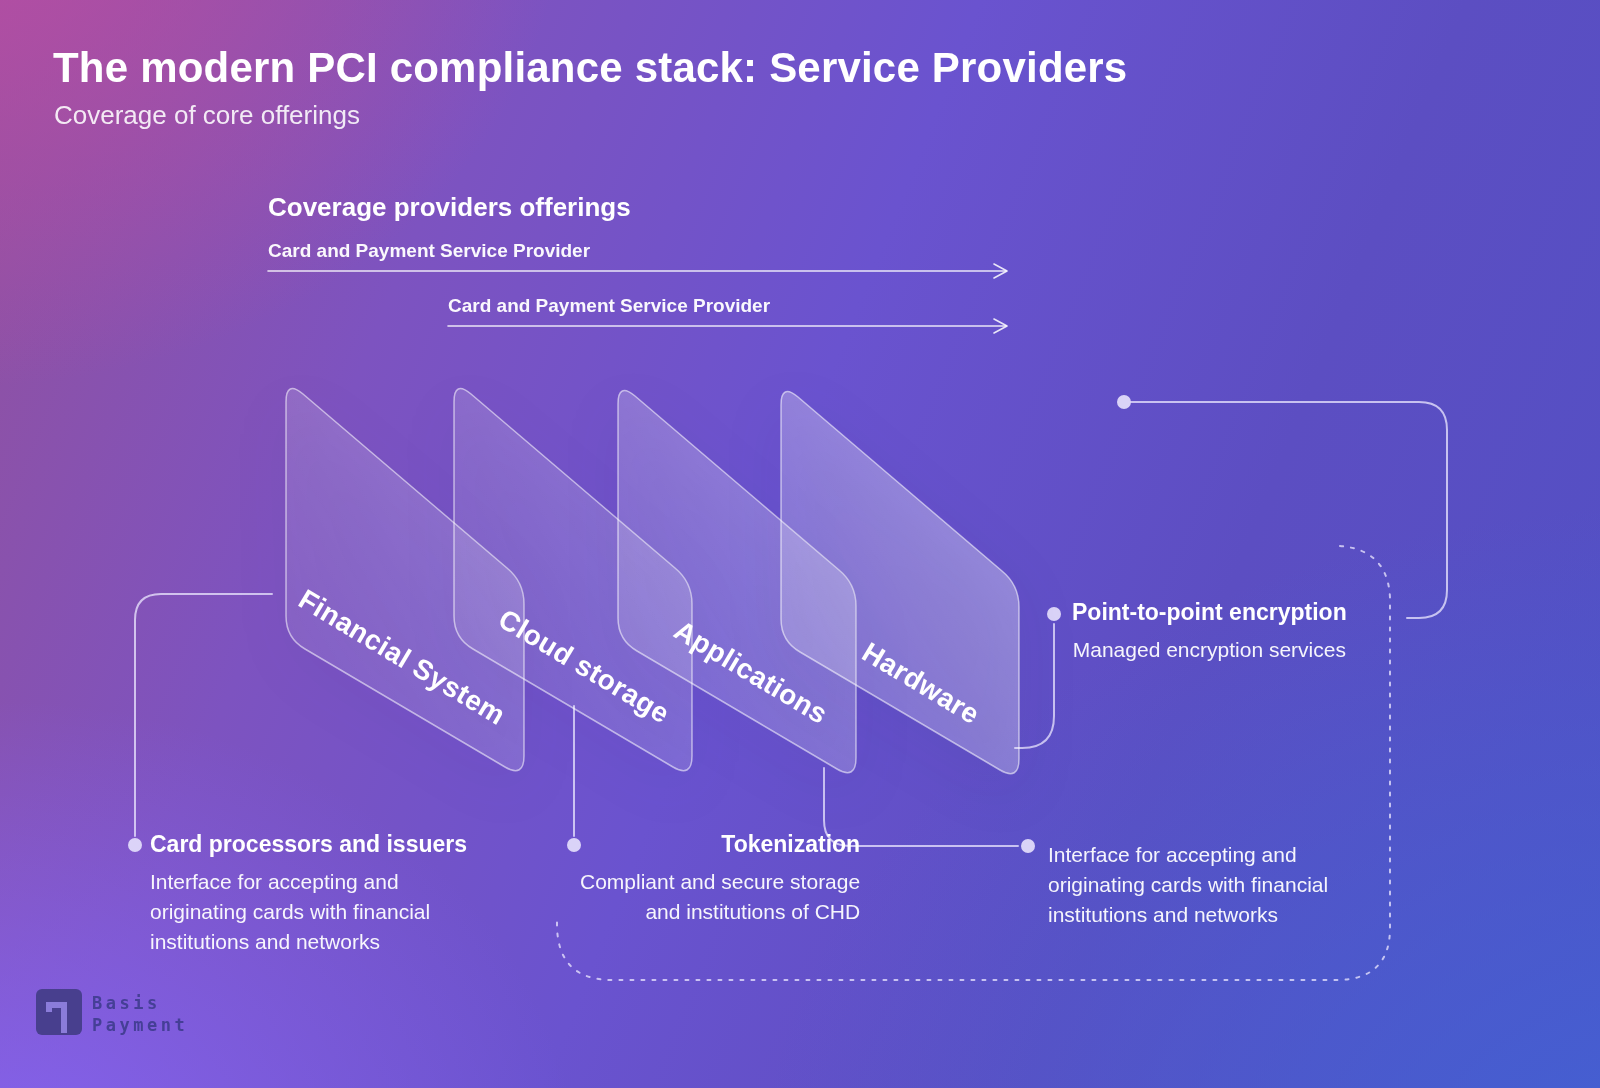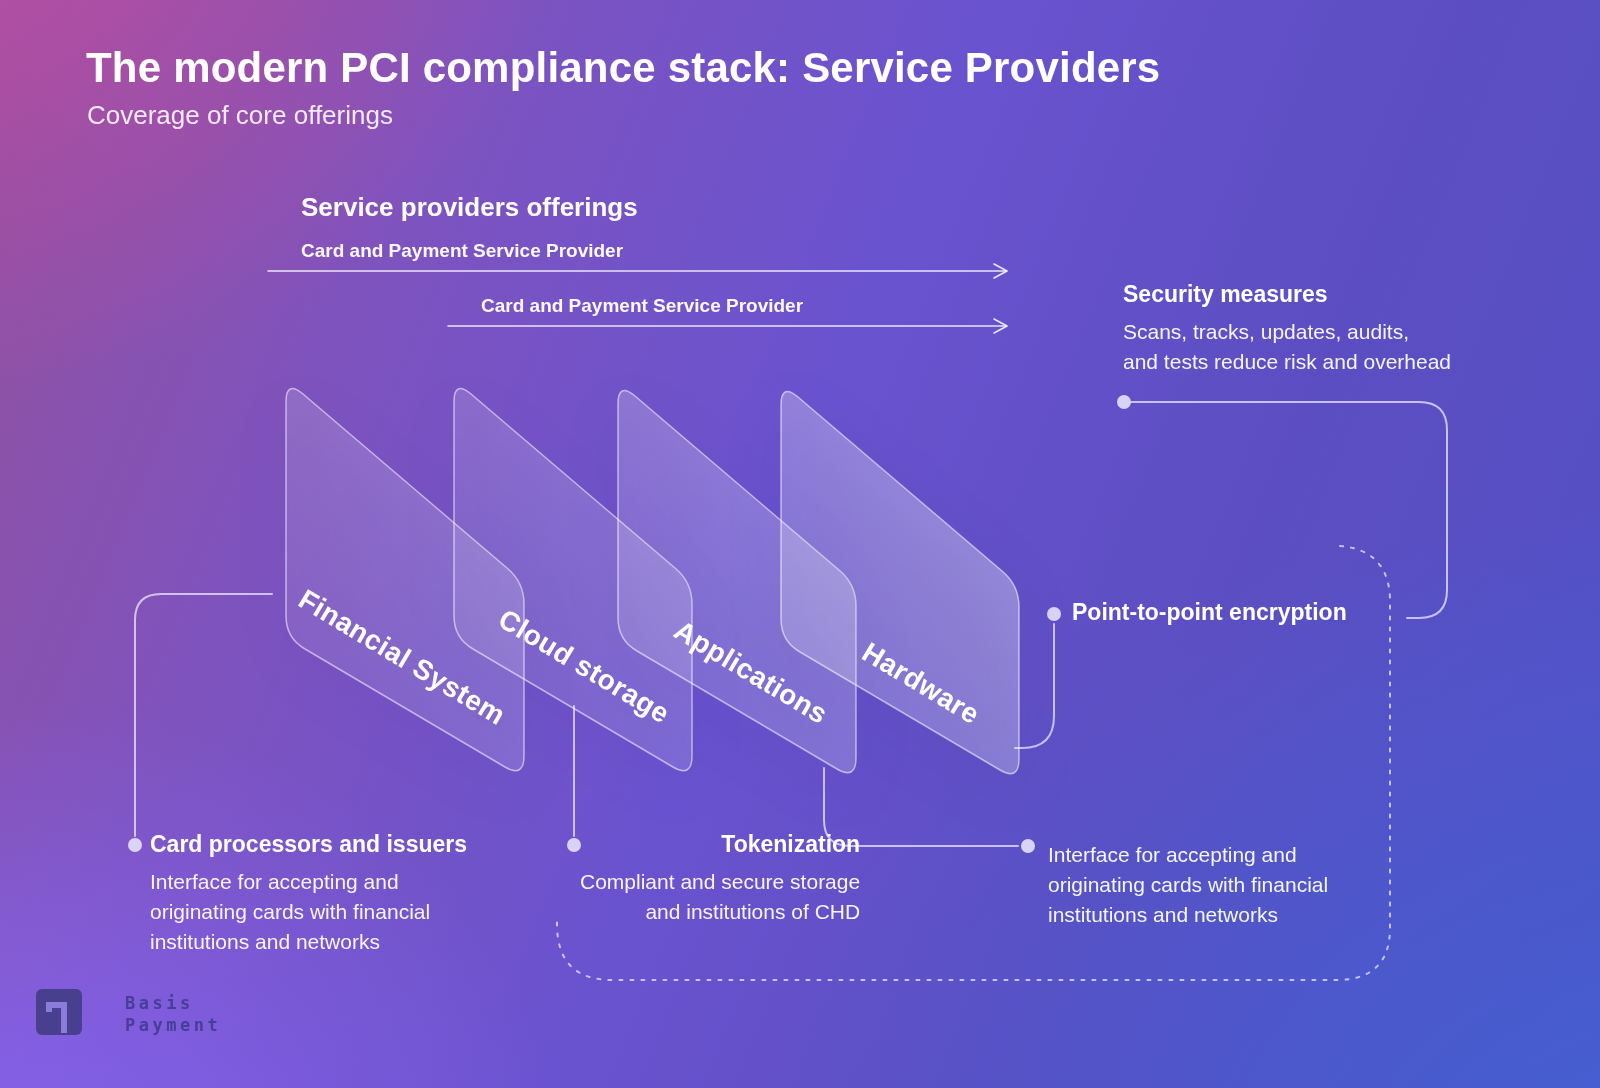--- a/index.html
+++ b/index.html
@@ -12,21 +12,21 @@
     width:1600px;height:1088px;
     overflow:hidden;
     background:
       radial-gradient(1050px 820px at -3% -8%, rgba(186,77,165,0.92) 0%, rgba(186,77,165,0) 58%),
       radial-gradient(1000px 820px at 0% 108%, rgba(133,104,255,0.75) 0%, rgba(133,104,255,0) 58%),
       radial-gradient(1400px 1050px at 105% 110%, rgba(66,98,212,0.95) 0%, rgba(66,98,212,0) 66%),
       linear-gradient(112deg, #93519d 0%, #7d53c0 25%, #6a53cf 48%, #5c4ec2 72%, #5150c5 100%);
     color:#fff;
   }
   .stage svg{position:absolute;left:0;top:0;}
-  .txt{position:absolute;margin-left:33px;}
+  .txt{position:absolute;}
   .title{left:53px;top:44px;font-size:42px;font-weight:700;letter-spacing:0.2px;}
   .subtitle{left:54px;top:100px;font-size:26px;font-weight:400;color:rgba(255,255,255,0.88);}
   .offer-head{left:268px;top:192px;font-size:26px;font-weight:700;}
   .arrow-label{font-size:19px;font-weight:700;color:rgba(255,255,255,0.96);}
   .arrow-label.a1{left:268px;top:240px;}
   .arrow-label.a2{left:448px;top:295px;}
   .note{position:absolute;}
   .note h3{margin:0;font-size:23px;font-weight:700;color:#fff;}
   .note p{margin:9px 0 0 0;font-size:21px;line-height:30px;font-weight:400;
           color:rgba(255,255,255,0.94);white-space:pre-line;}
@@ -102,32 +102,28 @@
 
     <g>
       <rect x="36" y="989" width="46" height="46" rx="6" fill="#483f8e"></rect>
       <path d="M 49,1012 L 49,1005 L 64,1005 L 64,1033" fill="none" stroke="#8b7cda" stroke-width="6"></path>
     </g>
   </svg>
 
   <div class="txt title">The modern PCI compliance stack: Service Providers</div>
   <div class="txt subtitle">Coverage of core offerings</div>
 
-  <div class="txt offer-head">Service providers offerings</div>
+  <div class="txt offer-head">Coverage providers offerings</div>
   <div class="txt arrow-label a1">Card and Payment Service Provider</div>
   <div class="txt arrow-label a2">Card and Payment Service Provider</div>
 
-  <div class="note security">
-    <h3>Security measures</h3>
-    <p>Scans, tracks, updates, audits,
-and tests reduce risk and overhead</p>
-  </div>
 
   <div class="note p2p">
     <h3>Point-to-point encryption</h3>
+    <p>Managed encryption services</p>
   </div>
 
   <div class="note cloud">
     <h3>Card processors and issuers</h3>
     <p>Interface for accepting and
 originating cards with financial
 institutions and networks</p>
   </div>
 
   <div class="note token">

